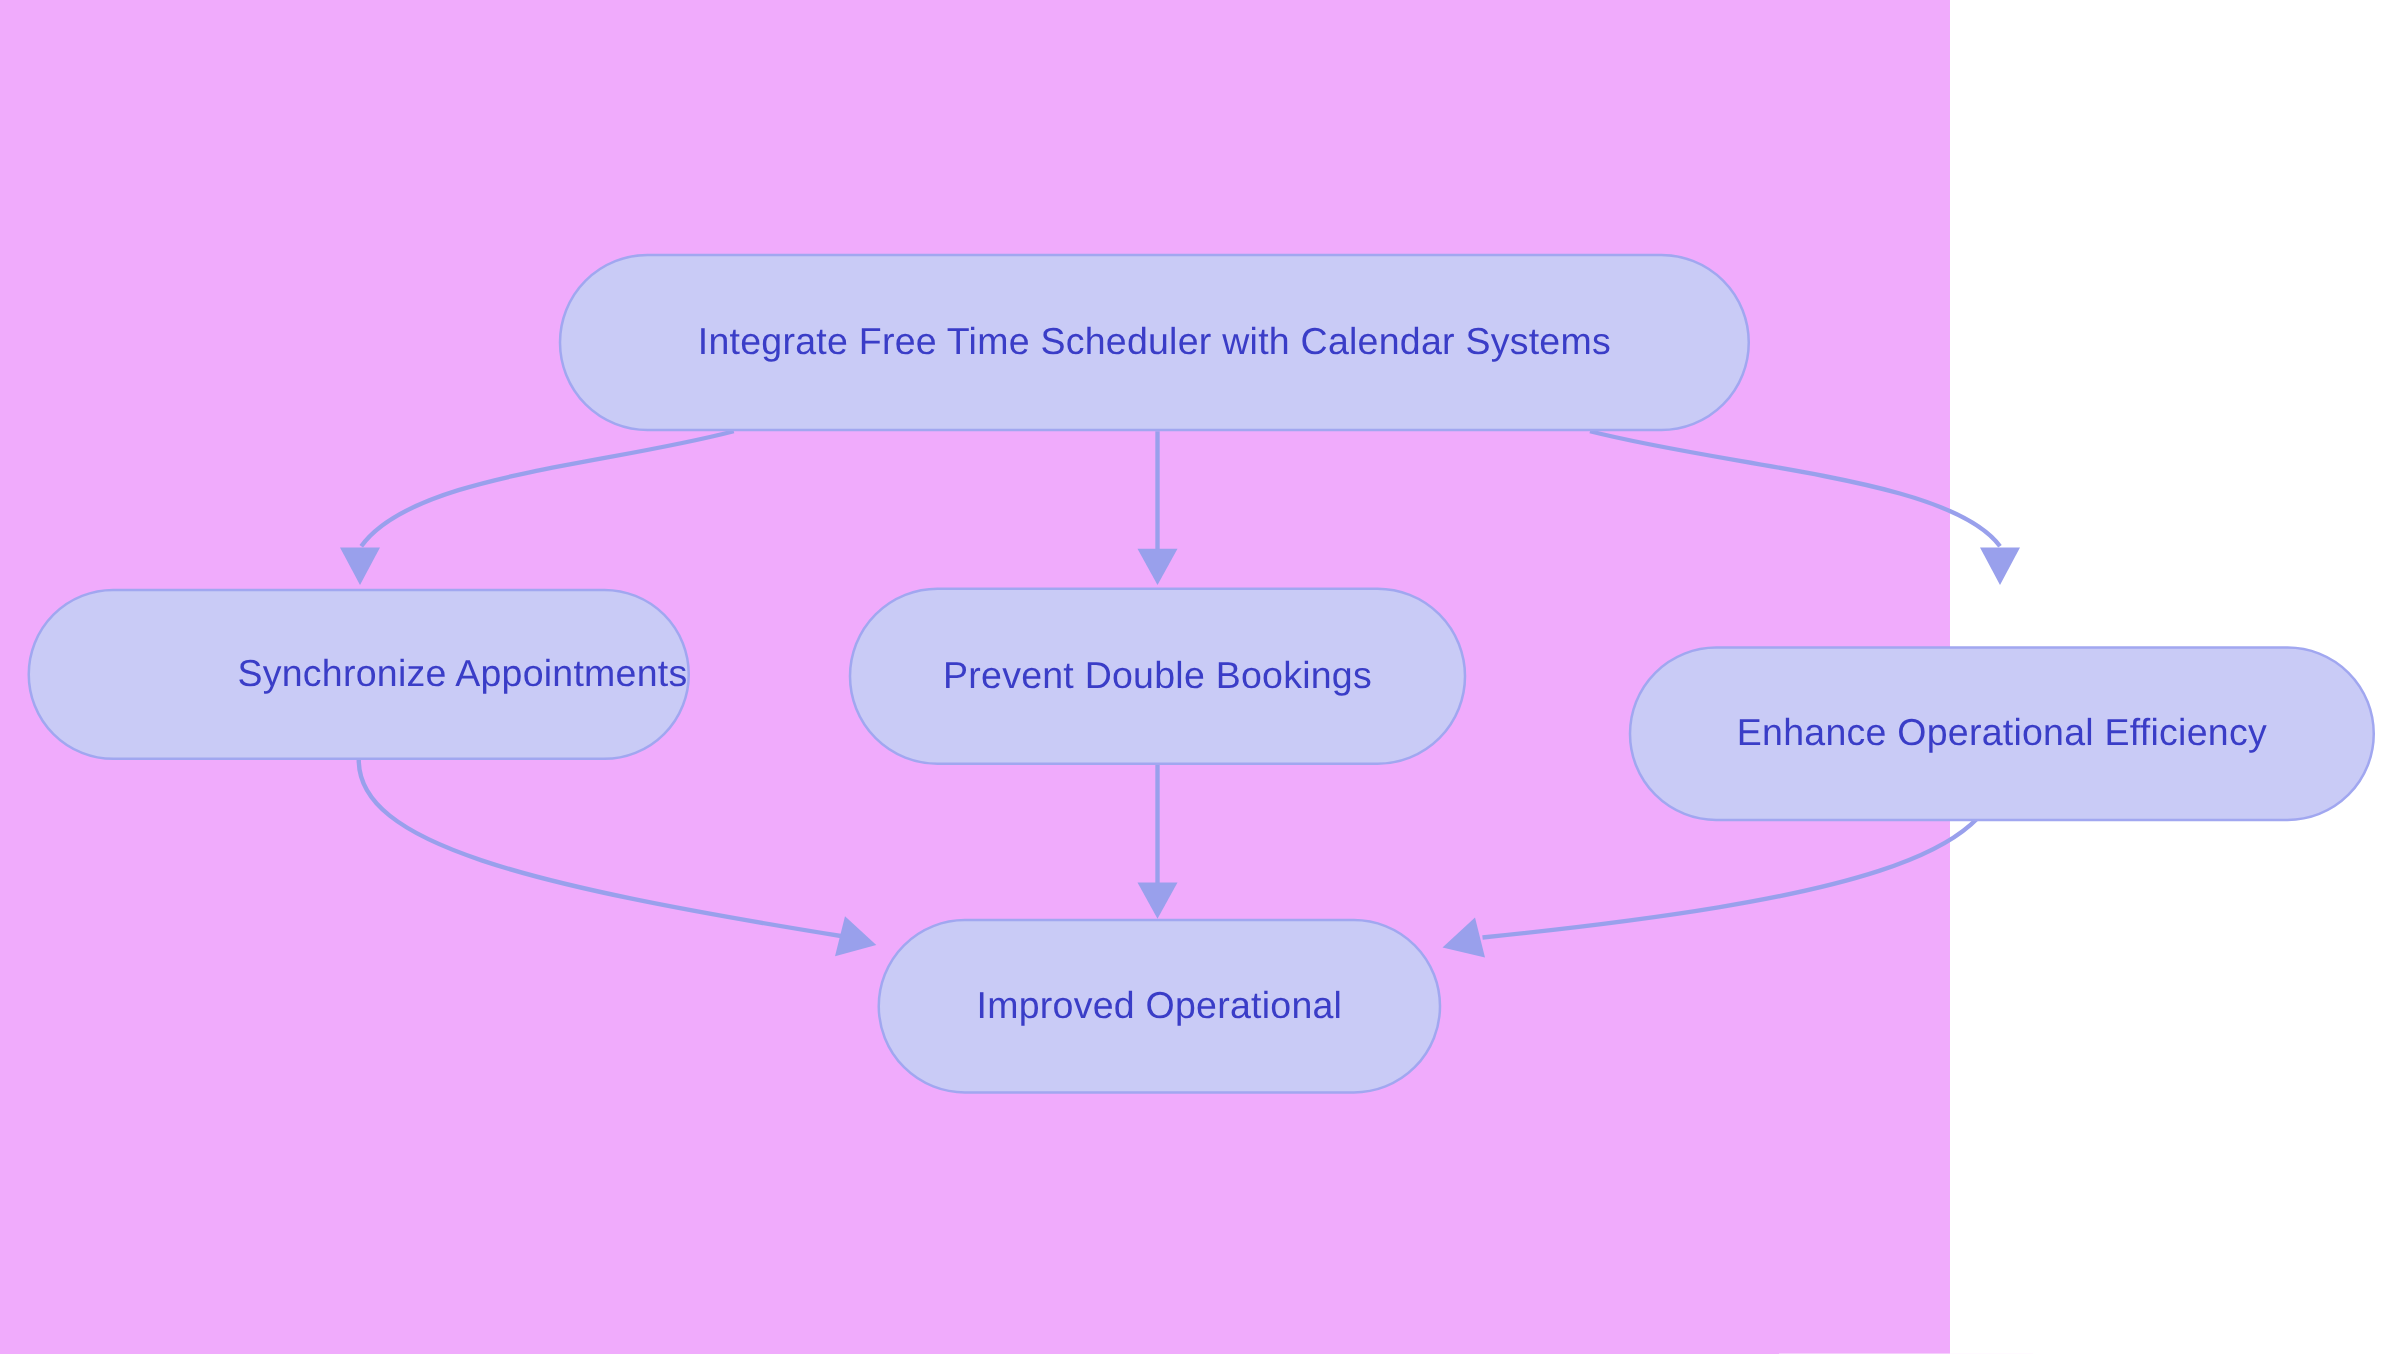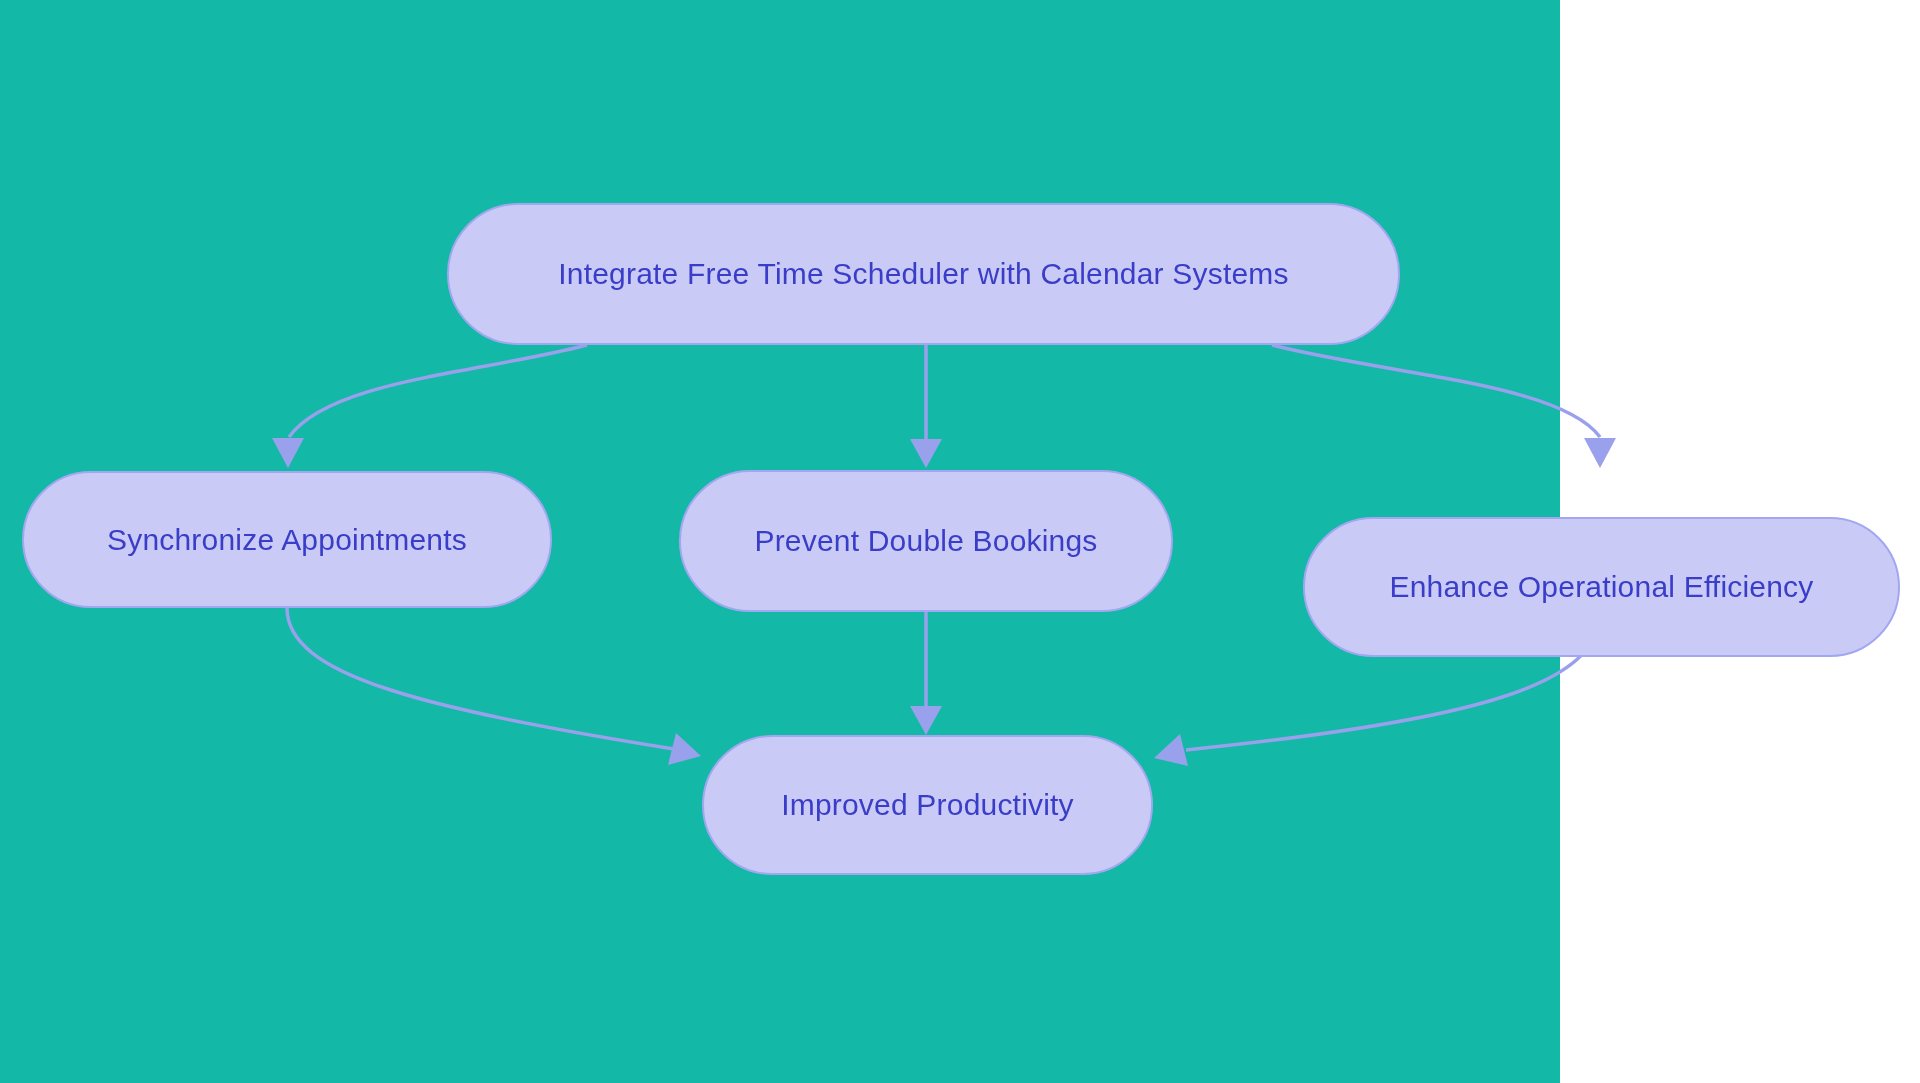--- a/index.html
+++ b/index.html
@@ -8,21 +8,21 @@
     background: #ffffff;
     width: 1920px;
     height: 1083px;
     overflow: hidden;
     font-family: "Liberation Sans", sans-serif;
   }
   .canvas {
     position: relative;
     width: 1560px;
     height: 1083px;
-    background: #14b8a6;
+    background: #f0abfc;
   }
   svg.edges {
     position: absolute;
     left: 0;
     top: 0;
     width: 1920px;
     height: 1083px;
   }
   svg.edges path {
     fill: none;
@@ -42,21 +42,21 @@
     color: #3a3dc7;
     font-size: 30px;
     letter-spacing: 0.2px;
     display: flex;
     align-items: center;
     justify-content: center;
     text-align: center;
     white-space: nowrap;
   }
   .node-top    { left: 447px;  top: 203px; width: 953px; height: 142px; }
-  .node-left   { left: 22px;   top: 471px; width: 530px; height: 137px; }
+  .node-left   { left: 22px;   top: 471px; width: 530px; height: 137px; justify-content: flex-end; }
   .node-mid    { left: 679px;  top: 470px; width: 494px; height: 142px; }
   .node-right  { left: 1303px; top: 472px; width: 597px; height: 140px; margin-top: 45px; }
   .node-bottom { left: 702px;  top: 735px; width: 451px; height: 140px; }
 </style>
 </head>
 <body>
 
 <div class="canvas">
 
   <svg class="edges" viewBox="0 0 1920 1083" aria-hidden="true">
@@ -90,16 +90,16 @@
 
   <div class="node node-mid">
     <span>Prevent Double Bookings</span>
   </div>
 
   <div class="node node-right">
     <span>Enhance Operational Efficiency</span>
   </div>
 
   <div class="node node-bottom">
-    <span>Improved Productivity</span>
+    <span>Improved Operational</span>
   </div>
 
 </div>
 
 </body></html>

